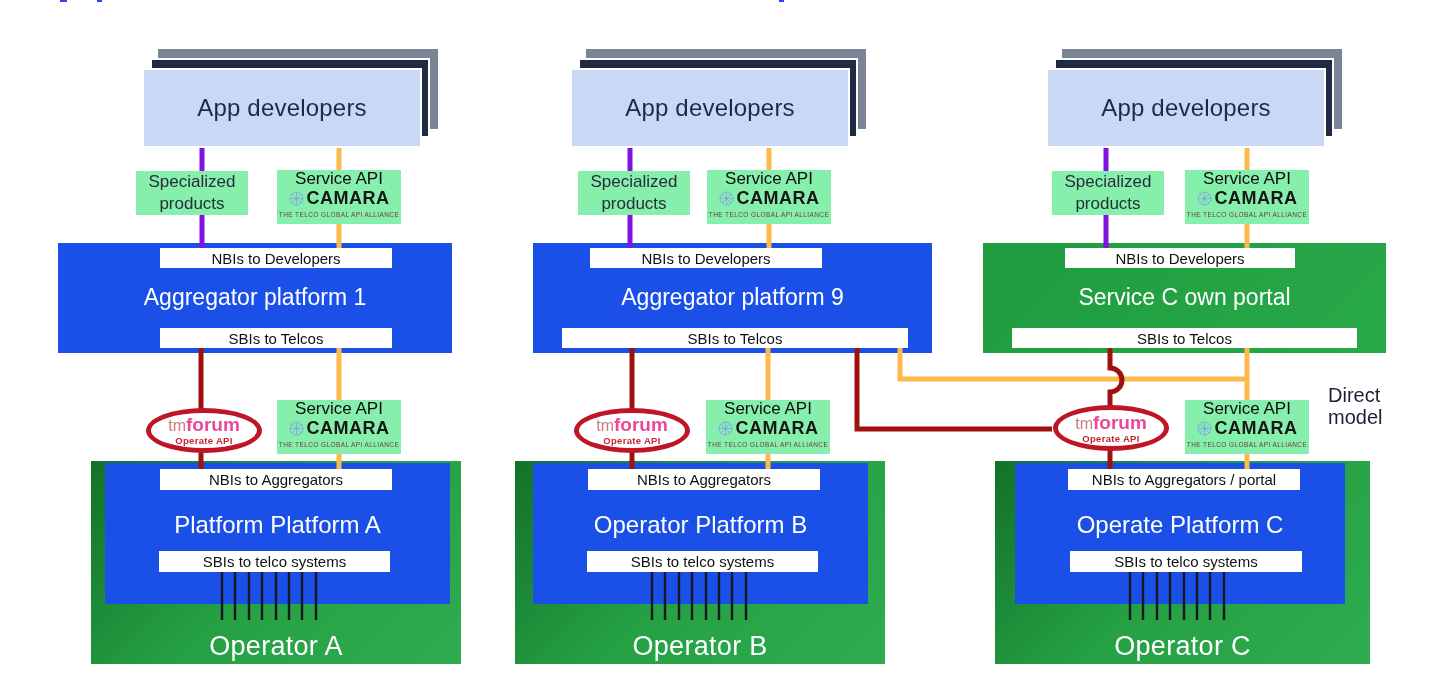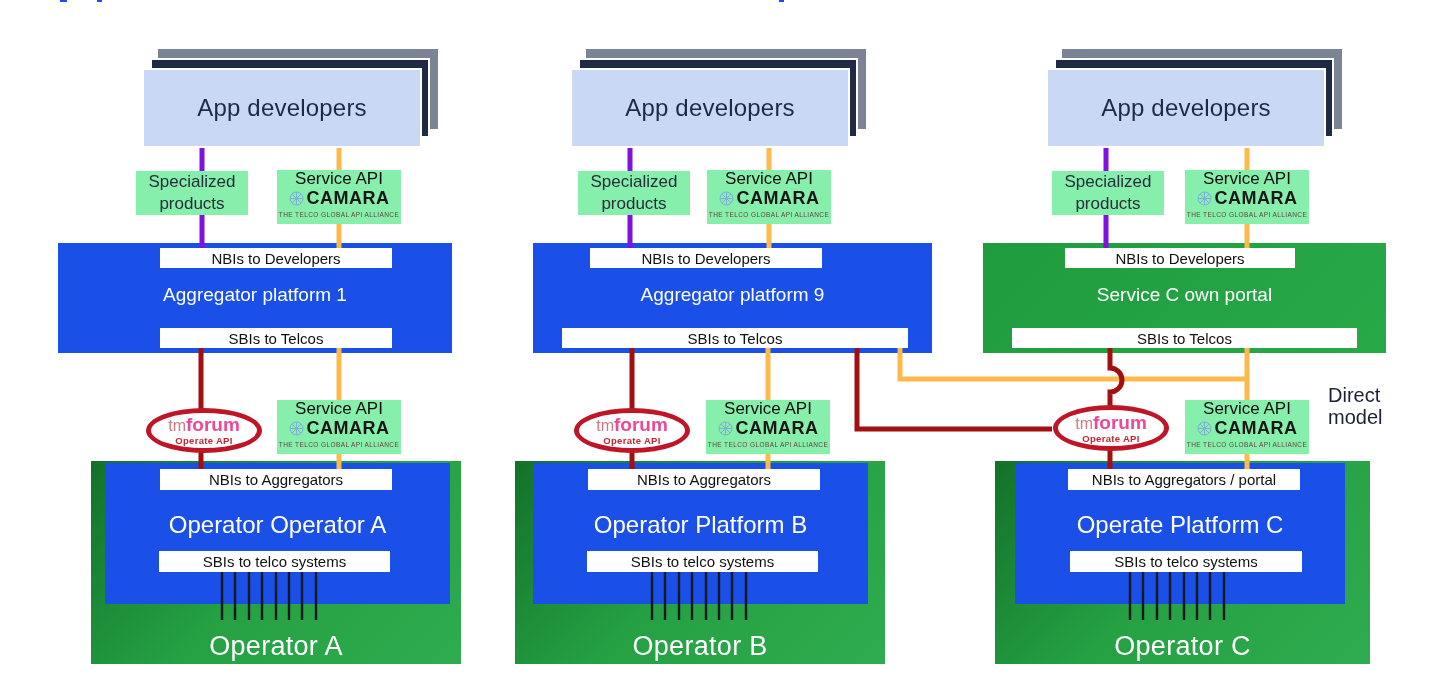--- a/index.html
+++ b/index.html
@@ -12,21 +12,21 @@
   .card-mid{background:#1F2A44;border:2px solid #fff;}
   .card-front{background:#C8D8F5;border:2px solid #fff;display:flex;align-items:center;justify-content:center;
               font-size:24px;color:#1D2A47;letter-spacing:.2px;}
   
   .bluebox{background:#1A50E8;z-index:1;}
   .greenbox{background:linear-gradient(135deg,#137129 0%,#25A144 50%,#30AC50 100%);z-index:1;}
   .portalbox{background:linear-gradient(135deg,#1F9C3E 0%,#28A948 100%);z-index:1;}
   .strip{background:#ffffff;z-index:2;display:flex;align-items:center;justify-content:center;
          font-size:15px;color:#101010;white-space:nowrap;}
   .box-title{z-index:2;color:#ffffff;text-align:center;white-space:nowrap;}
-  .agg-title{font-size:19px;text-align:center;}
+  .agg-title{font-size:23px;text-align:center;}
   .plat-title{font-size:24px;}
   .op-title{font-size:27px;letter-spacing:.3px;}
   
   .svg-layer{position:absolute;left:0;top:0;z-index:5;pointer-events:none;}
   .pl{stroke:#8012E0;stroke-width:5;fill:none;}
   .ol{stroke:#FBBA4B;stroke-width:5;fill:none;}
   .rl{stroke:#A01010;stroke-width:5;fill:none;}
   .tk{stroke:#141821;stroke-width:2.4;fill:none;}
   
   .lbl-white{background:#86efac;z-index:10;text-align:center;}
@@ -67,21 +67,21 @@
   <div class="abs box-title agg-title" style="left:58px;top:284px;width:394px;">Aggregator platform 1</div>
   <div class="abs strip" style="left:160px;top:328px;width:232px;height:20px;">
       <span>SBIs to Telcos</span>
     </div>
 
   <div class="abs greenbox" style="left:91px;top:461px;width:370px;height:203px;"></div>
   <div class="abs bluebox" style="left:105px;top:463px;width:345px;height:141px;"></div>
   <div class="abs strip" style="left:160px;top:469px;width:232px;height:21px;">
       <span>NBIs to Aggregators</span>
     </div>
-  <div class="abs box-title plat-title" style="left:105px;top:511px;width:345px;">Operator Operator A</div>
+  <div class="abs box-title plat-title" style="left:105px;top:511px;width:345px;">Platform Platform A</div>
   <div class="abs strip" style="left:159px;top:551px;width:231px;height:21px;">
       <span>SBIs to telco systems</span>
     </div>
   <div class="abs box-title op-title" style="left:91px;top:631px;width:370px;">Operator A</div>
 
   <div class="abs card card-back" style="left:586px;top:49px;"></div>
   <div class="abs card card-mid" style="left:578px;top:58px;"></div>
   <div class="abs card card-front" style="left:570px;top:68px;">
     <span>App developers</span>
   </div>

